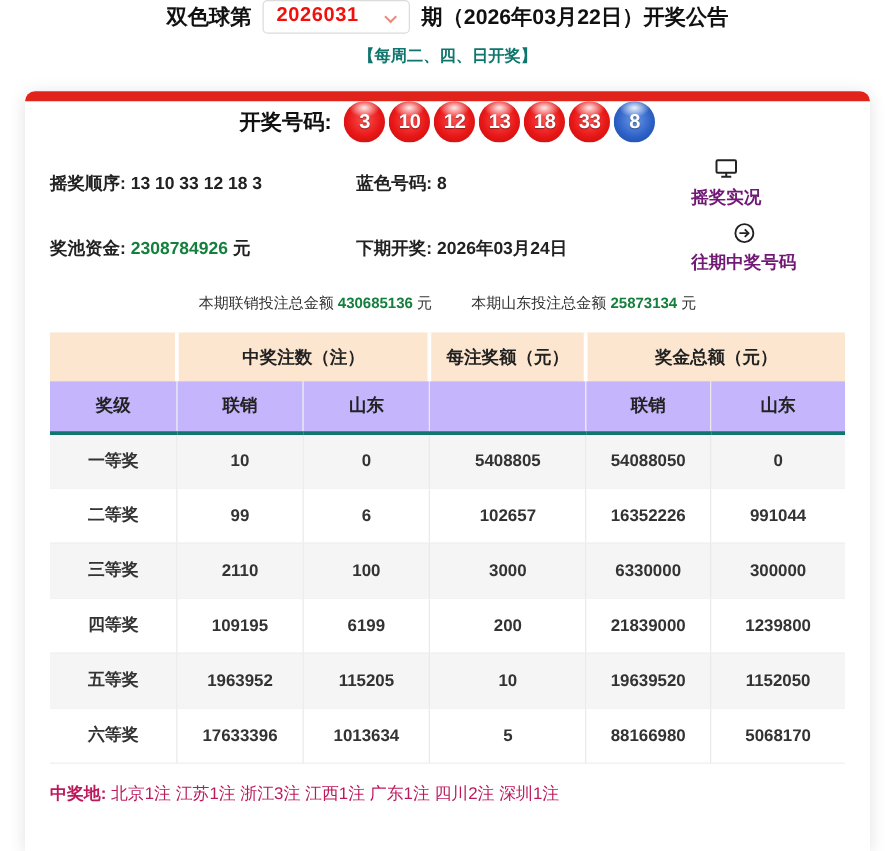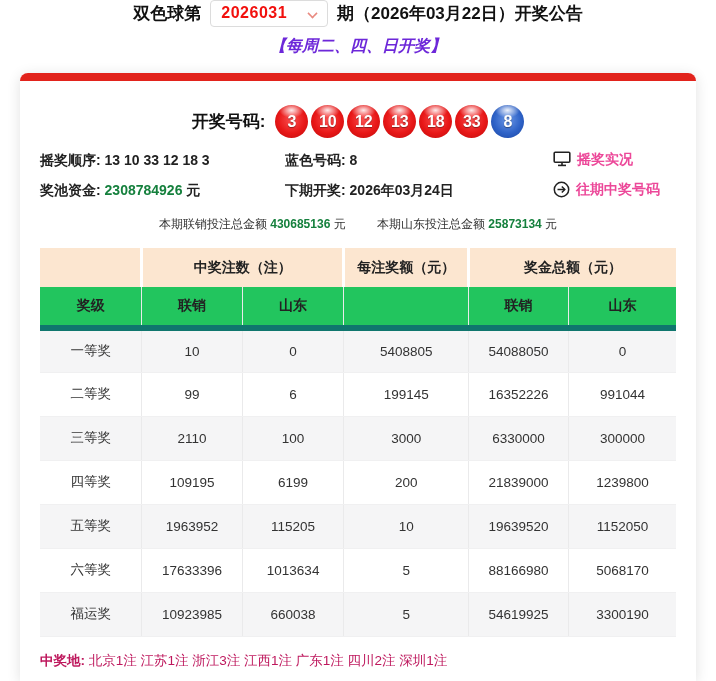--- a/index.html
+++ b/index.html
@@ -12,63 +12,63 @@
   .top-header { height:73px; text-align:center; }
   .title-line { display:flex; align-items:center; justify-content:center; gap:9px;
     font-size:17px; font-weight:bold; color:#111; }
   .issue-select { display:inline-flex; align-items:center; gap:21px;
     border:1px solid #dcdcdc; border-radius:4px; padding:3px 10px 4px;
     background:#fff; cursor:pointer; }
   .issue-select .issue-val { color:#f2100d; font-weight:bold; font-size:16px; letter-spacing:.5px; }
   .chev { display:inline-block; width:9px; height:9px; position:relative; top:-2px; }
   .chev::after { content:""; position:absolute; left:0; top:2px; width:7px; height:7px;
     border-right:2px solid #e98a80; border-bottom:2px solid #e98a80; transform:rotate(45deg) scale(.8); }
-  .subtitle { margin-top:9px; font-size:16px; font-weight:600; color:#6d28d9;font-style:italic; }
+  .subtitle { margin-top:9px; font-size:13px; font-weight:600; color:#0f766e; }
 
   
   .card { position:relative; margin:0 20px; height:608px; background:#fff;
     border-radius:8px 8px 0 0; box-shadow:0 2px 14px rgba(0,0,0,.12); }
   .accent-bar { height:8px; background:#e2231c; border-radius:8px 8px 0 0; }
 
   
-  .balls-row { display:flex; align-items:center; justify-content:center; gap:3px; padding-top:24px; }
+  .balls-row { display:flex; align-items:center; justify-content:center; gap:3px; padding-top:0; }
   .balls-label { font-size:17px; font-weight:bold; margin-right:7px; color:#111; }
   .ball { width:33px; height:33px; border-radius:50%; flex:0 0 auto;
     display:flex; align-items:center; justify-content:center;
     color:#fff; font-weight:bold; font-size:16px; text-shadow:0 1px 1px rgba(0,0,0,.4); }
   .ball.red { background:
     radial-gradient(ellipse 62% 38% at 50% 16%, rgba(255,255,255,.9), rgba(255,255,255,0) 60%),
     radial-gradient(circle at 50% 45%, #f95050 0%, #e81717 55%, #ba0b0b 100%); }
   .ball.blue { background:
     radial-gradient(ellipse 62% 38% at 50% 16%, rgba(255,255,255,.9), rgba(255,255,255,0) 60%),
     radial-gradient(circle at 50% 45%, #6b97e6 0%, #2e62c7 55%, #1a449e 100%); }
 
   
   .info-grid { display:grid; grid-template-columns:245px 268px auto;
     padding:0 20px; margin-top:13px; row-gap:11px;
     font-size:14px; font-weight:bold; color:#222; align-items:center; }
   .info-cell { white-space:nowrap; }
   .num-red { color:#15803d; font-weight:bold; }
-  .icon-link { display:inline-flex; align-items:flex-start; gap:6px; cursor:pointer; color:#ec4899; }
+  .icon-link { display:inline-flex; align-items:center; gap:6px; cursor:pointer; color:#701a75;flex-direction:column; }
   .icon-link svg { display:block; }
 
   
   .totals { text-align:center; margin-top:15px; font-size:12px; color:#333; }
   .totals .seg + .seg { margin-left:28px; }
 
   
   .prize-table { width:636px; margin:15px 20px 0; border-collapse:collapse; table-layout:fixed; }
   .prize-table th, .prize-table td { text-align:center; vertical-align:middle; }
   .group-row th { height:39px; background:#fce6d0; font-size:14px; font-weight:bold; color:#222;
     border-right:3px solid #fff; }
   .group-row th:last-child { border-right:none; }
-  .sub-row th { height:41px; font-size:14px; font-weight:bold; background:#22c55e;
-    border-right:1px solid #eaeaeb; border-bottom:6px solid #0f766e; }
+  .sub-row th { height:41px; font-size:14px; font-weight:bold; background:#c4b5fd;
+    border-right:1px solid #eaeaeb; border-bottom:3px solid #0f766e; }
   .sub-row th:last-child { border-right:none; }
-  .prize-table tbody td { height:44px; font-size:13.5px; font-weight:normal; color:#333;
+  .prize-table tbody td { height:44px; font-size:13.5px; font-weight:bold; color:#333;
     border-right:1px solid #eaeaeb; border-bottom:1px solid #f0f0f1; }
   .prize-table tbody td:last-child { border-right:none; }
   .prize-table tbody tr:nth-child(odd) { background:#f5f5f6; }
 
   
   .footer-line { padding:15px 20px 0; font-size:13.5px; color:#be185d; }
   .footer-line .lbl { font-weight:bold; }
 </style>
 </head>
 <body>
@@ -187,21 +187,21 @@
         <td>10</td>
         <td>0</td>
         <td>5408805</td>
         <td>54088050</td>
         <td>0</td>
       </tr>
       <tr>
         <td>二等奖</td>
         <td>99</td>
         <td>6</td>
-        <td>199145</td>
+        <td>102657</td>
         <td>16352226</td>
         <td>991044</td>
       </tr>
       <tr>
         <td>三等奖</td>
         <td>2110</td>
         <td>100</td>
         <td>3000</td>
         <td>6330000</td>
         <td>300000</td>
@@ -223,28 +223,20 @@
         <td>1152050</td>
       </tr>
       <tr>
         <td>六等奖</td>
         <td>17633396</td>
         <td>1013634</td>
         <td>5</td>
         <td>88166980</td>
         <td>5068170</td>
       </tr>
-      <tr>
-        <td>福运奖</td>
-        <td>10923985</td>
-        <td>660038</td>
-        <td>5</td>
-        <td>54619925</td>
-        <td>3300190</td>
-      </tr>
     </tbody>
   </table>
 
   <div class="footer-line">
     <span class="lbl">中奖地:</span>
     <span>北京1注 江苏1注 浙江3注 江西1注 广东1注 四川2注 深圳1注</span>
   </div>
 </div>
 
 </body></html>

